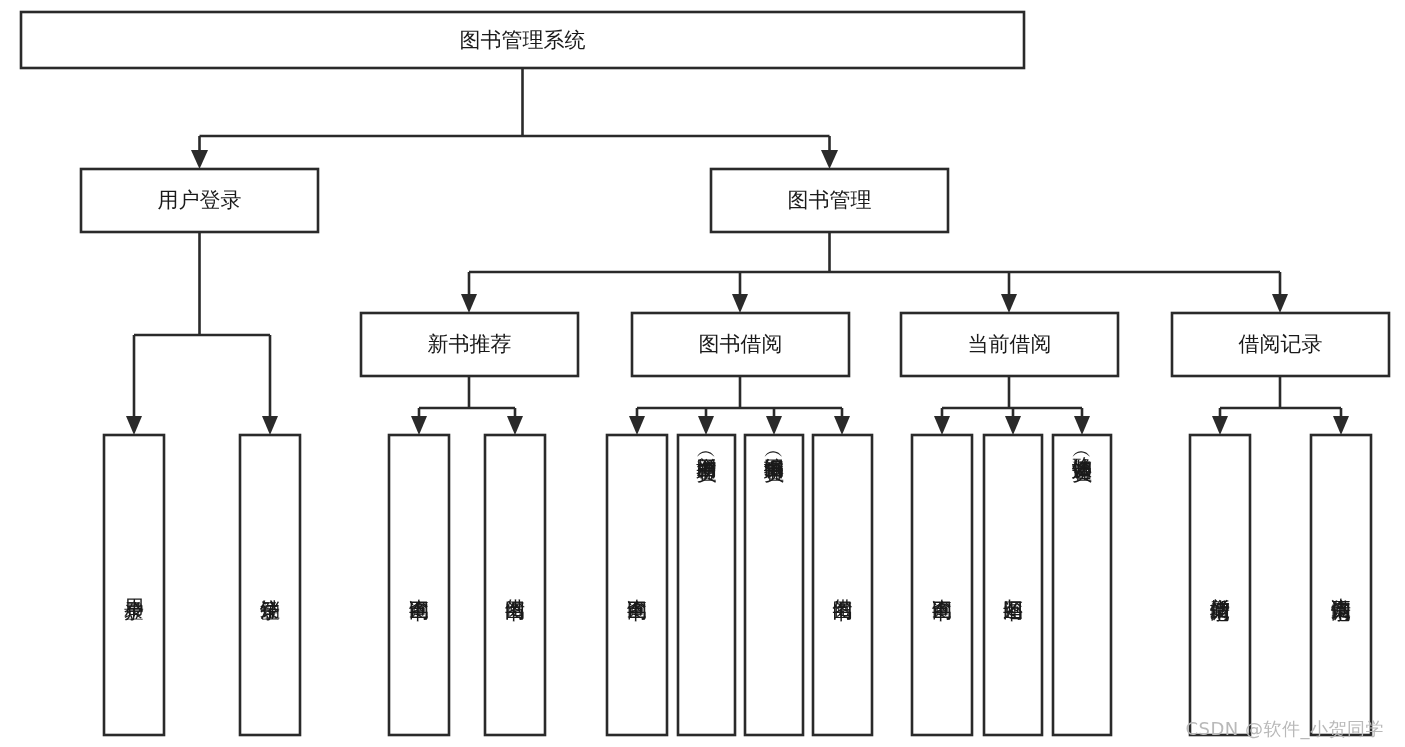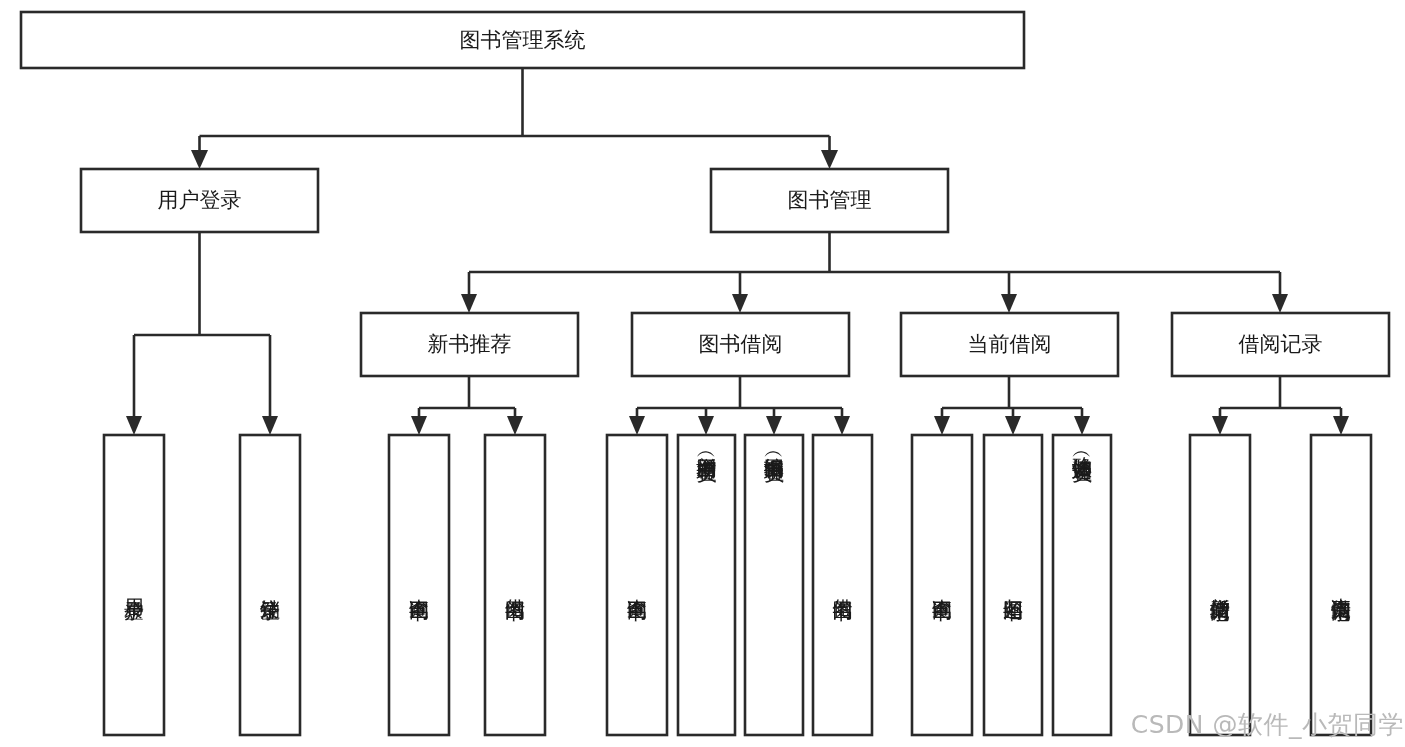--- a/index.html
+++ b/index.html
@@ -61,24 +61,24 @@
     text-orientation: upright;
     font-family: "DejaVu Sans", "Liberation Sans", sans-serif;
     font-size: 20px;
     line-height: 1.04;
     letter-spacing: 1px;
     color: #1a1a1a;
     white-space: nowrap;
   }
   .watermark {
     position: absolute;
-    right: 1px;
+    right: 21px;
     bottom: 6px;
     font-family: "DejaVu Sans", "Liberation Sans", sans-serif;
-    font-size: 25px;
+    font-size: 18px;
     color: #b9b9b9;
     white-space: nowrap;
     letter-spacing: 0.5px;
   }
 </style>
 </head>
 <body>
 
 <div id="diagram-root">
 

